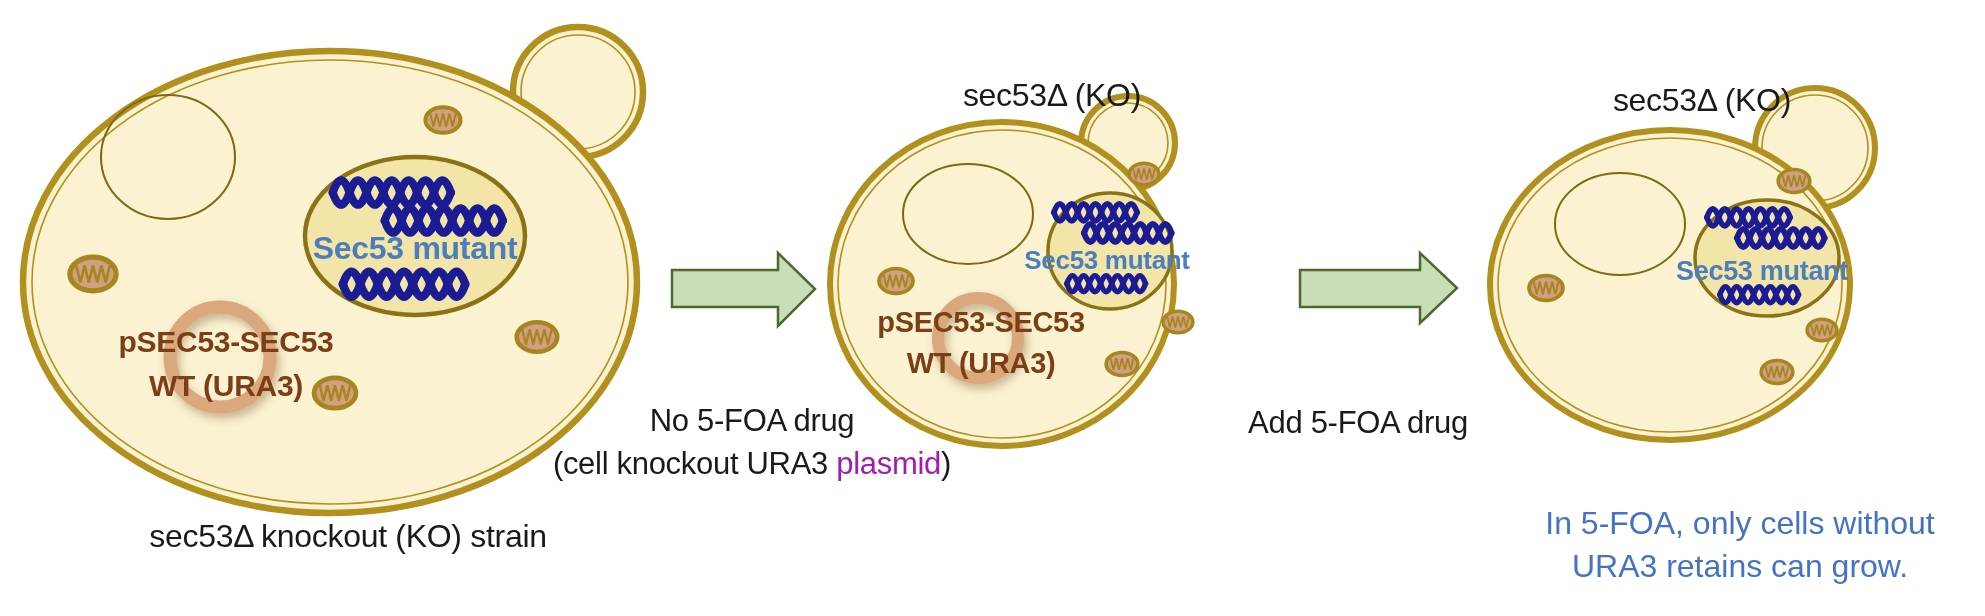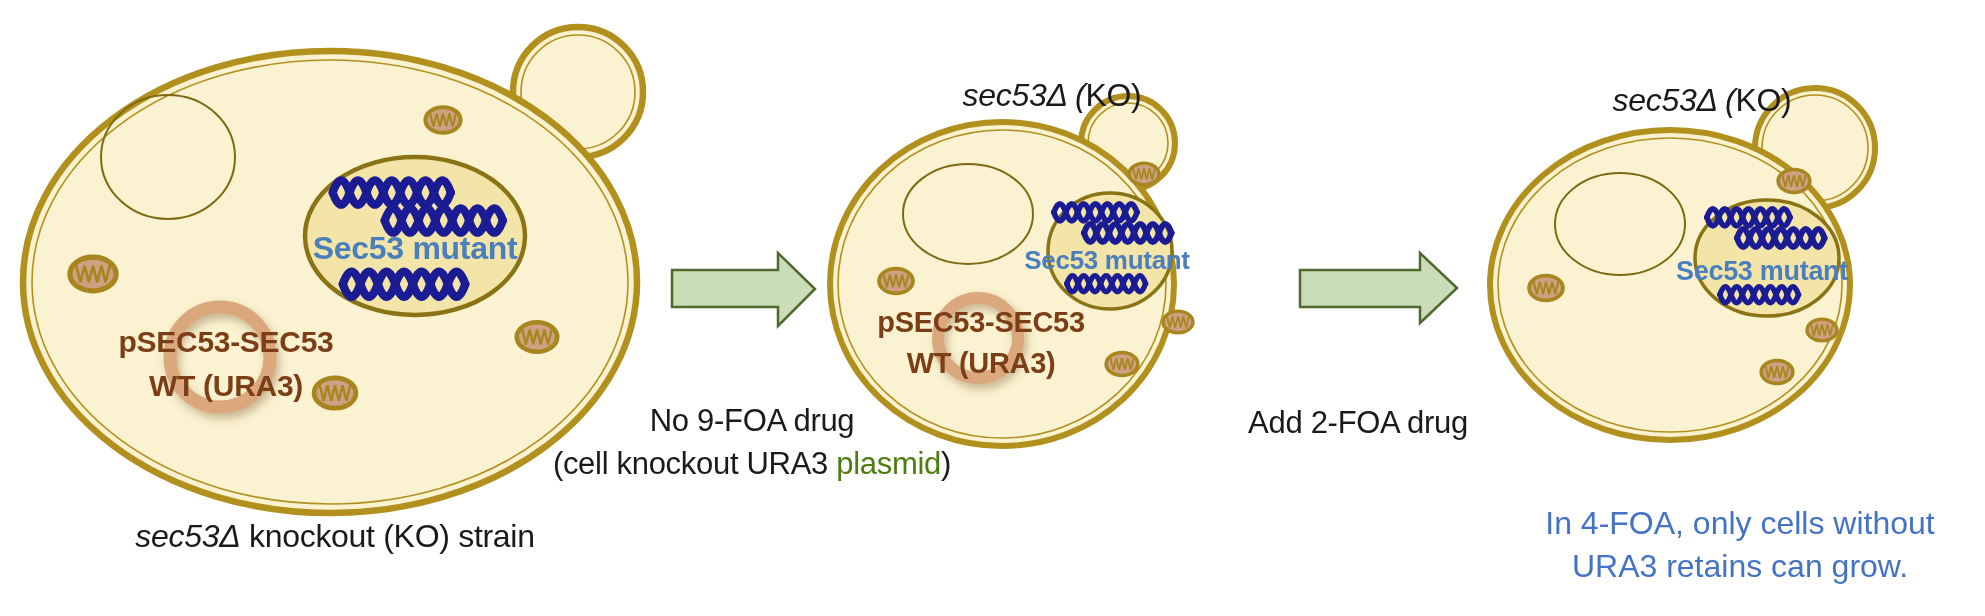--- a/index.html
+++ b/index.html
@@ -1,24 +1,24 @@
 <!DOCTYPE html>
 <html><head>
 <meta charset="utf-8">
 <style>
   html,body{margin:0;padding:0;background:#fff;}
   #stage{position:relative;width:1985px;height:616px;background:#fff;overflow:hidden;
          font-family:"Liberation Sans",sans-serif;}
   #diagram-svg{position:absolute;left:0;top:0;}
   .t{position:absolute;transform:translateX(-50%);white-space:nowrap;text-align:center;
      color:#1a1a1a;letter-spacing:-0.3px;line-height:1.18;}
-  .it{font-style:italic;}
+  .it{}
   .nuc{color:#4A7EBC;font-weight:bold;}
   .plab{color:#7B3E16;font-weight:bold;}
-  .hl{color:#4d7c0f;}
+  .hl{color:#a21caf;}
   .note{color:#4472C4;}
 </style>
 </head>
 <body>
 
 <div id="stage">
 
   <svg id="diagram-svg" width="1985" height="616" viewBox="0 0 1985 616">
     <defs>
       <filter id="rsh" x="-60%" y="-60%" width="220%" height="220%">
@@ -89,50 +89,50 @@
     </g>
   </svg>
 
   <div class="t nuc" style="left:415px;top:230px;font-size:32px;">Sec53 mutant</div>
 
   <div class="t plab" style="left:226px;top:320px;font-size:30px;line-height:44px;">
     <div>pSEC53-SEC53</div>
     <div>WT (URA3)</div>
   </div>
 
-  <div class="t" style="left:335px;top:518px;font-size:32px;">
+  <div class="t" style="left:348px;top:518px;font-size:32px;">
     <span class="it">sec53Δ</span><span> knockout (KO) strain</span>
   </div>
 
   <div class="t" style="left:752px;top:399px;font-size:31px;line-height:43px;">
-    <div>No 9-FOA drug</div>
+    <div>No 5-FOA drug</div>
     <div>
       <span>(cell knockout URA3 </span><span class="hl">plasmid</span><span>)</span>
     </div>
   </div>
 
   <div class="t" style="left:1052px;top:77px;font-size:32px;">
     <span class="it">sec53Δ (</span><span>KO)</span>
   </div>
 
   <div class="t nuc" style="left:1107px;top:245px;font-size:26px;">Sec53 mutant</div>
 
   <div class="t plab" style="left:981px;top:302px;font-size:29px;line-height:41px;">
     <div>pSEC53-SEC53</div>
     <div>WT (URA3)</div>
   </div>
 
   <div class="t" style="left:1358px;top:401px;font-size:31px;line-height:43px;">
-    <div>Add 2-FOA drug</div>
+    <div>Add 5-FOA drug</div>
   </div>
 
   <div class="t" style="left:1702px;top:82px;font-size:32px;">
     <span class="it">sec53Δ (</span><span>KO)</span>
   </div>
 
   <div class="t nuc" style="left:1762px;top:256px;font-size:27px;">Sec53 mutant</div>
 
   <div class="t note" style="left:1740px;top:502px;font-size:32px;line-height:43px;letter-spacing:0;">
-    <div>In 4-FOA, only cells without</div>
+    <div>In 5-FOA, only cells without</div>
     <div>URA3 retains can grow.</div>
   </div>
 
 </div>
 
 </body></html>

